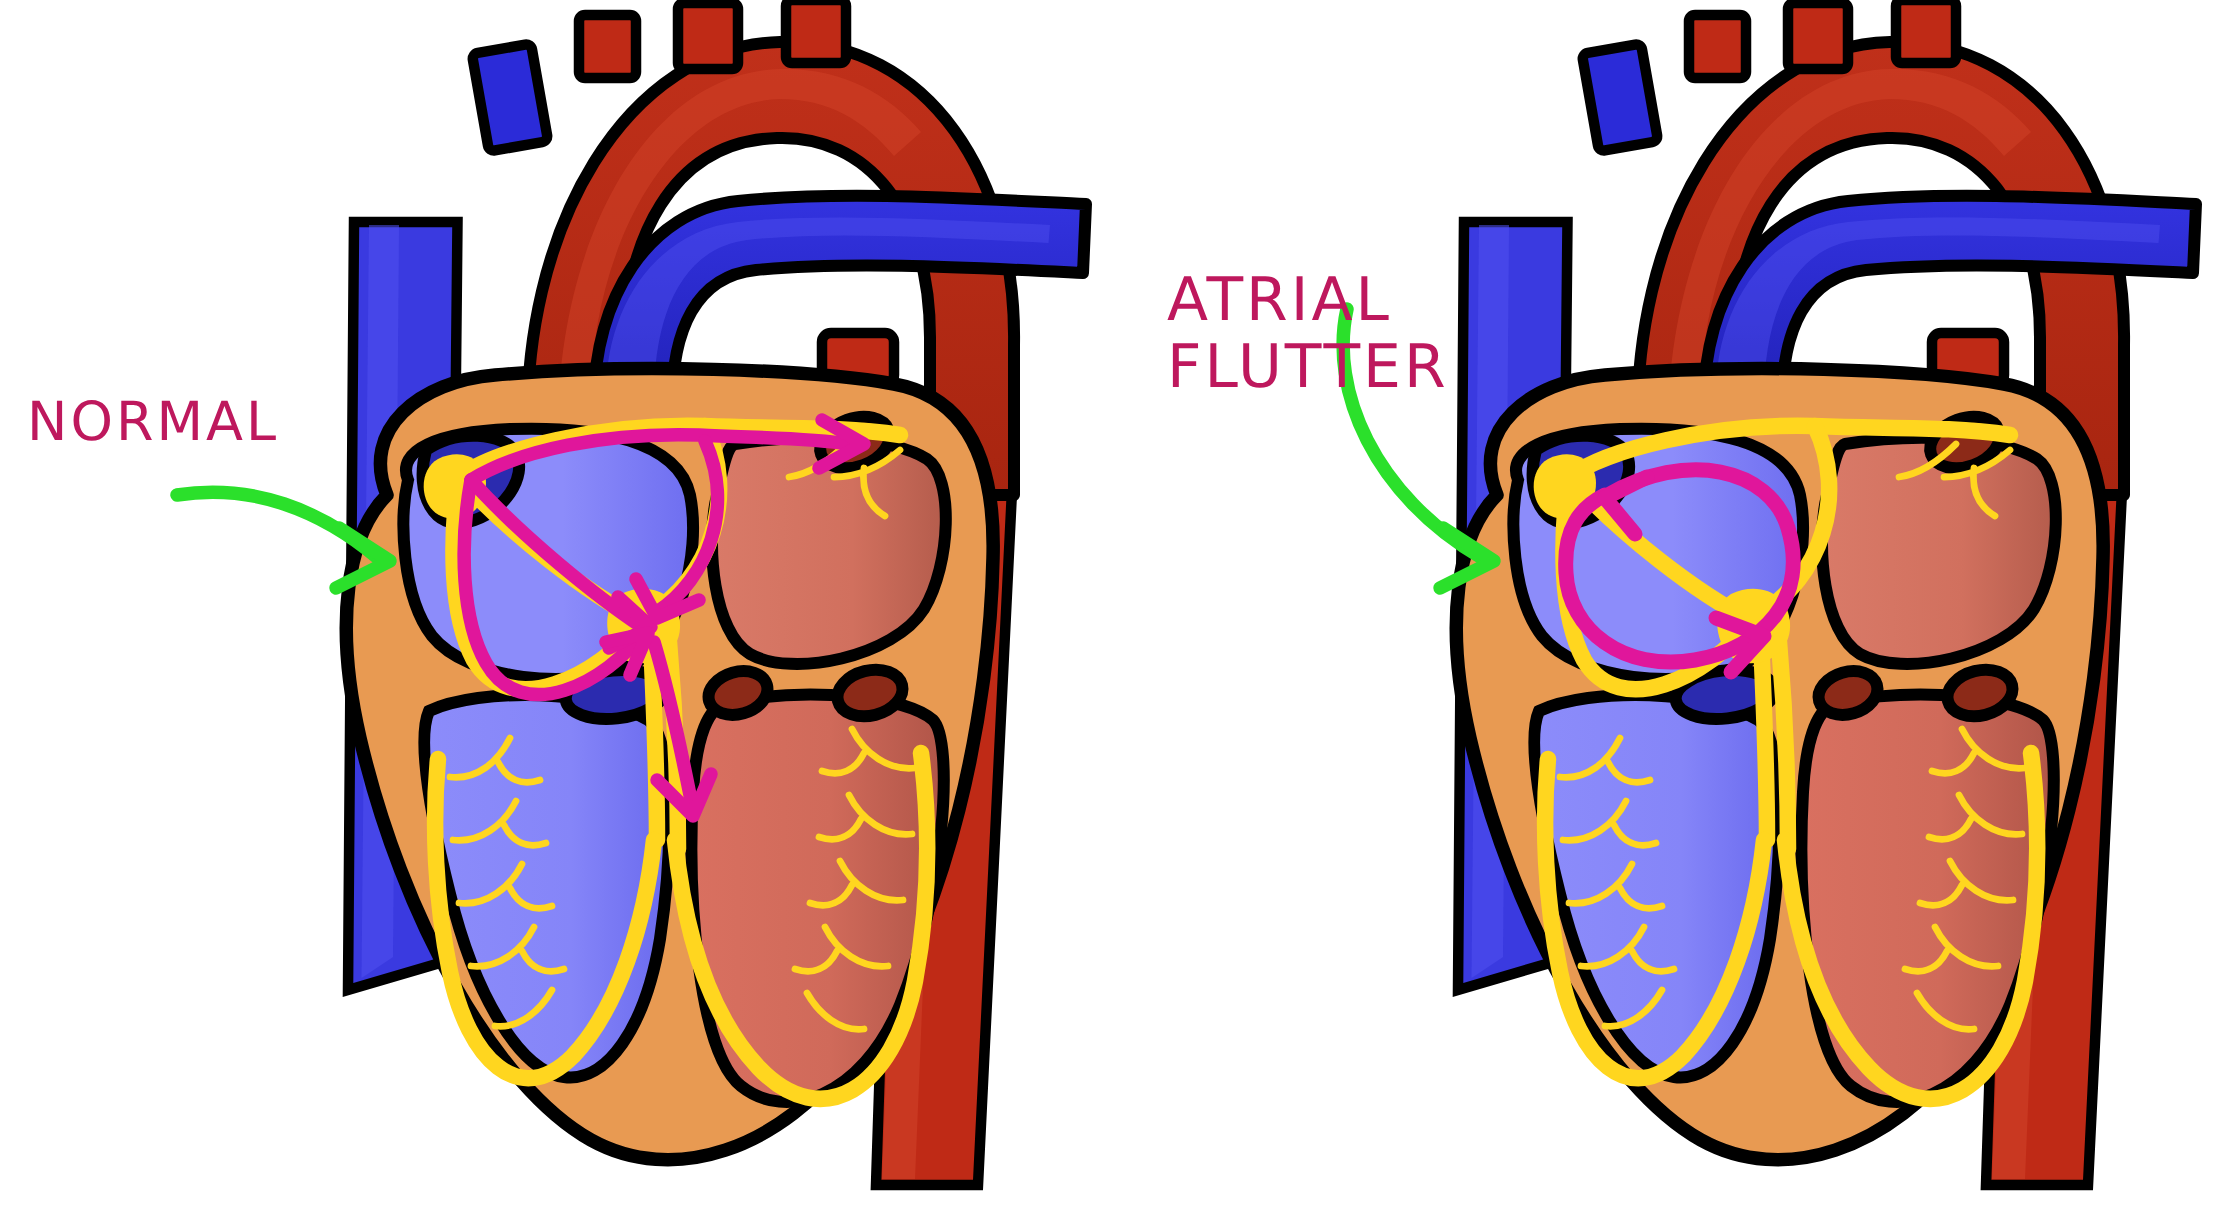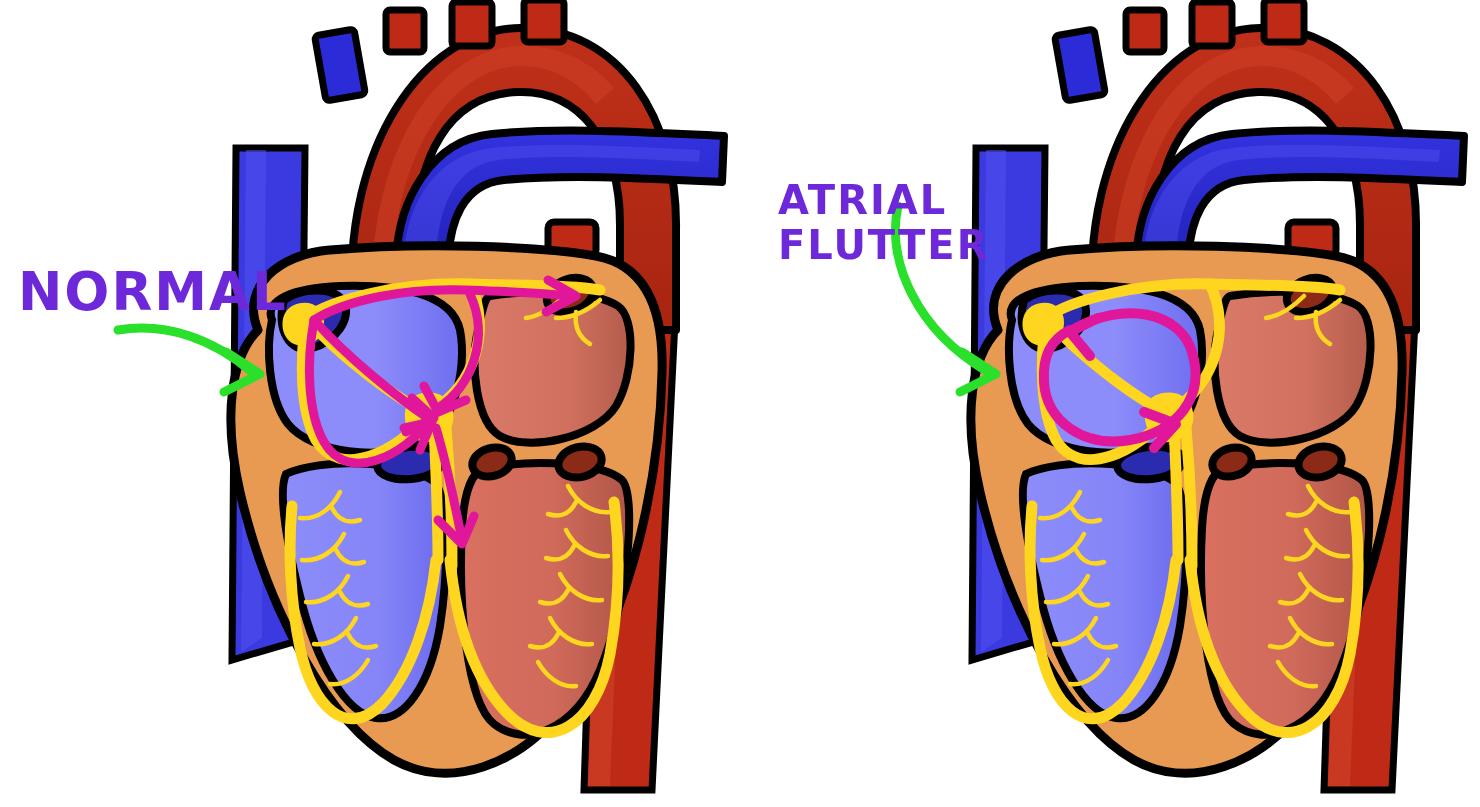--- a/index.html
+++ b/index.html
@@ -4,29 +4,29 @@
 <style>
   html,body{margin:0;padding:0;background:#ffffff;}
   body{width:1480px;height:807px;overflow:hidden;
        font-family:"DejaVu Sans",sans-serif;}
   #stage{position:relative;width:1480px;height:807px;background:#fff;}
   .panel{position:absolute;top:0;height:807px;width:740px;}
   #panel-normal{left:0;}
   #panel-flutter{left:740px;}
   .label{
     position:absolute;
-    color:#6d28d9;
+    color:#be185d;
     font-family:"DejaVu Sans",sans-serif;
-    font-weight:700;
+    font-weight:400;
     letter-spacing:2px;
     line-height:1.12;
     white-space:pre;
     user-select:none;
   }
-  #label-normal{left:18px;top:262px;font-size:53px;}
+  #label-normal{left:18px;top:262px;font-size:36px;}
   #label-flutter{left:778px;top:178px;font-size:40px;}
   svg{display:block;}
 </style>
 </head>
 <body>
 
 <div id="stage">
 
   <div class="panel" id="panel-normal">
     <svg width="740" height="807" viewBox="0 0 740 807">

